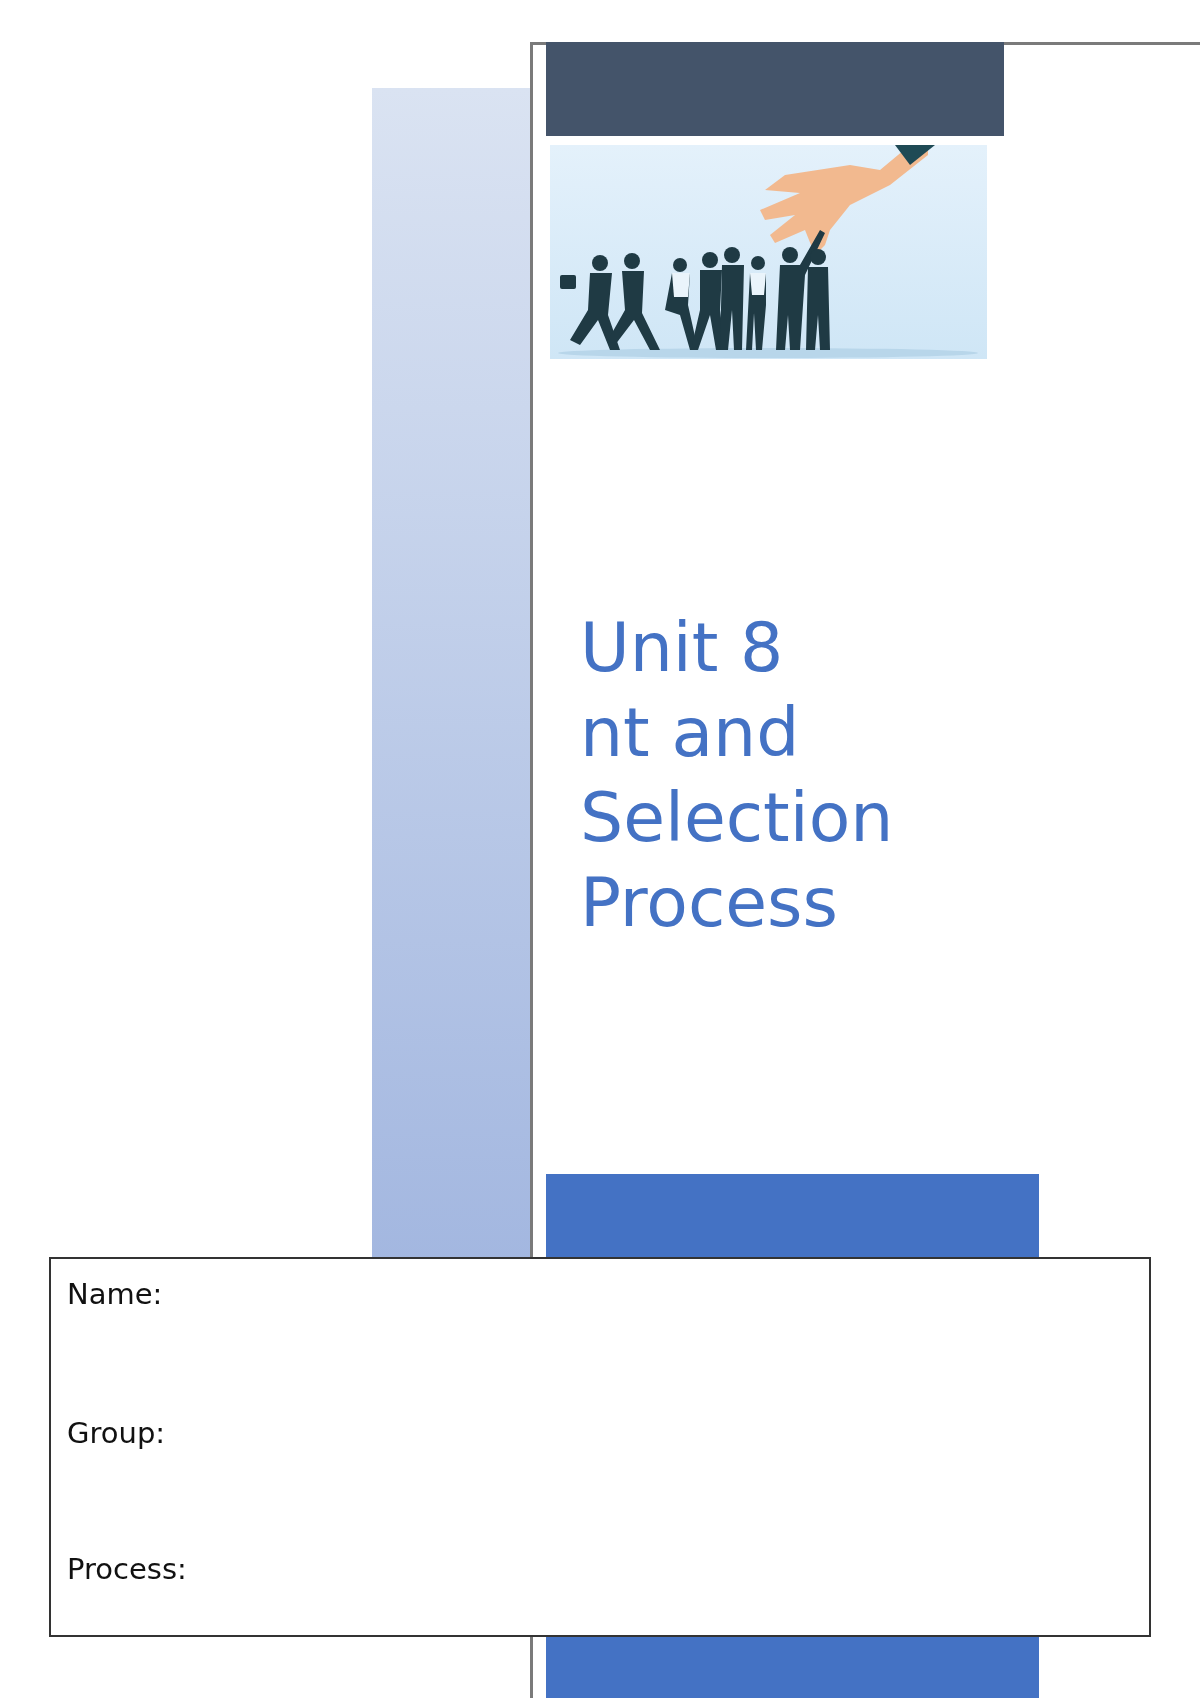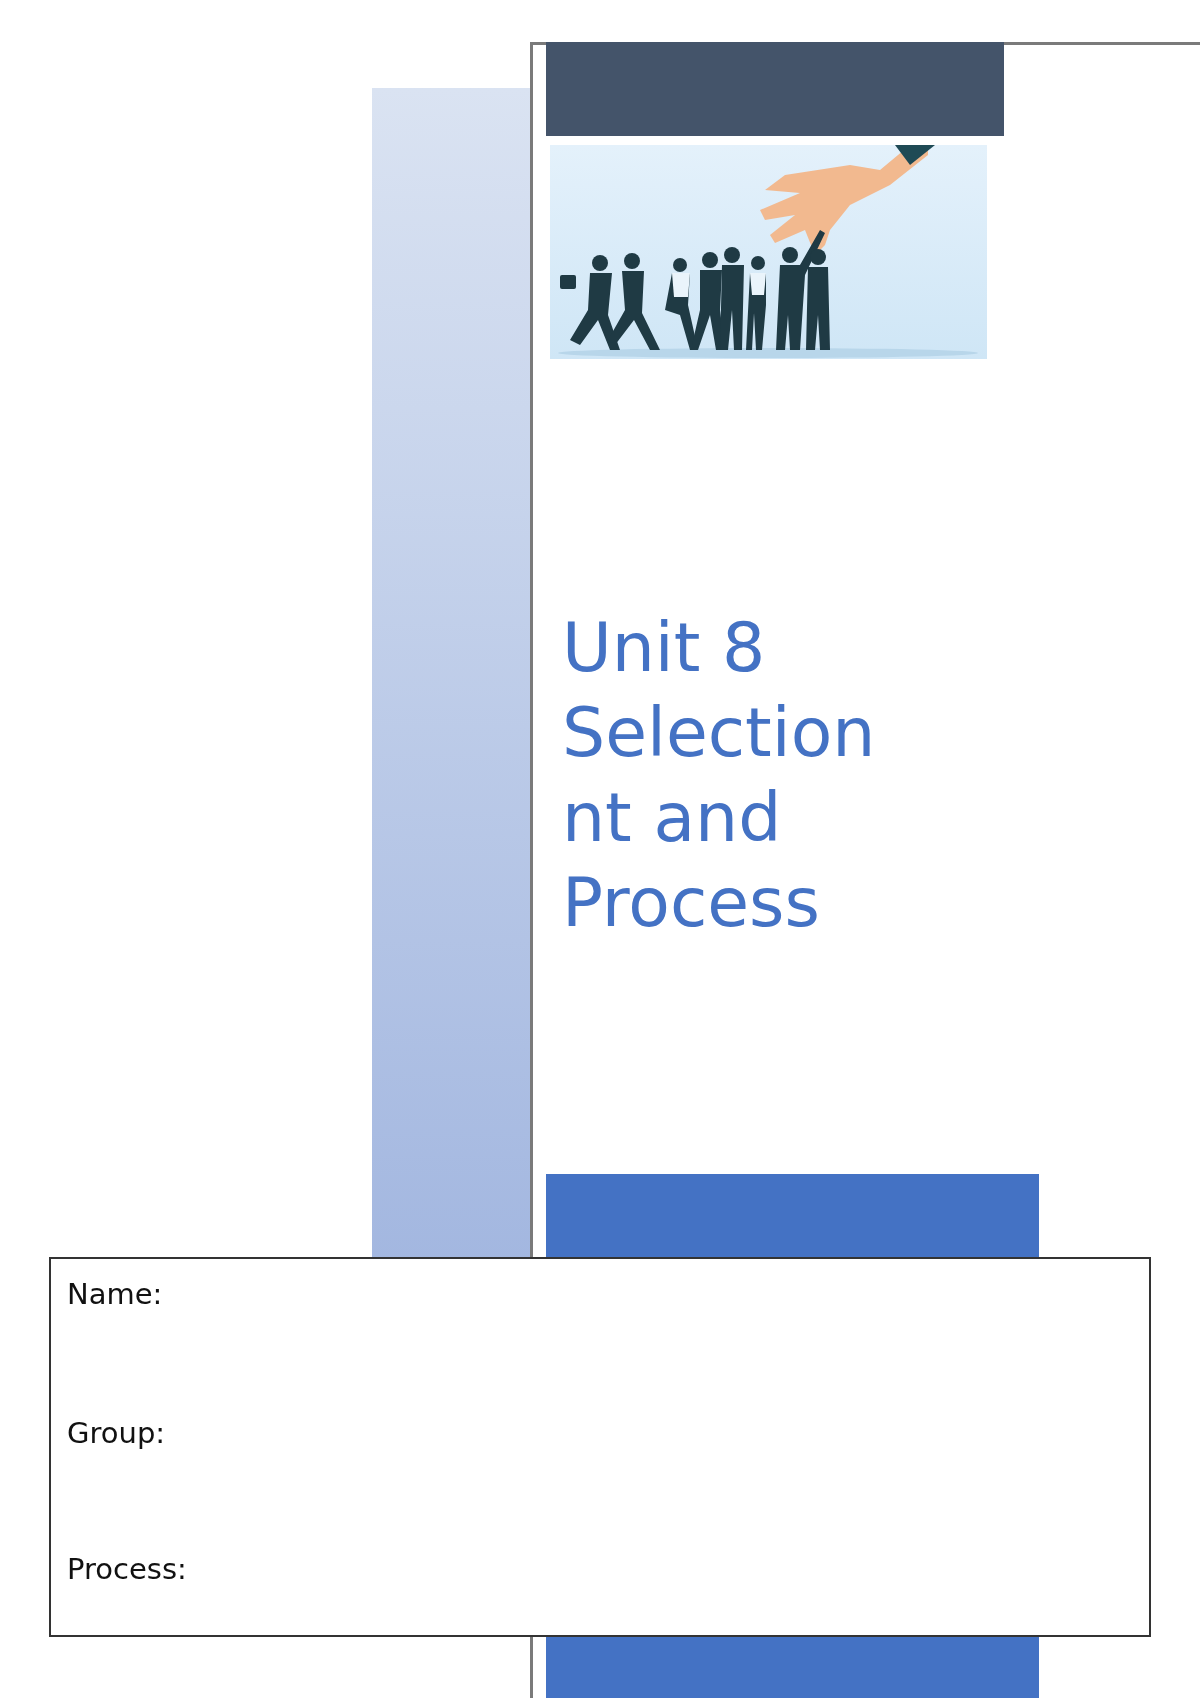--- a/index.html
+++ b/index.html
@@ -4,21 +4,21 @@
 <style>
   html, body { margin:0; padding:0; }
   body { width:1200px; height:1698px; position:relative; background:#ffffff; overflow:hidden; font-family:"DejaVu Sans", sans-serif; }
   .strip { position:absolute; left:372px; top:88px; width:158px; height:1172px;
            background:linear-gradient(to bottom, #dae3f2 0%, #a3b7e0 100%); }
   .frame { position:absolute; left:530px; top:42px; width:680px; height:1670px;
            border-left:3px solid #7a7a7a; border-top:3px solid #7a7a7a; border-bottom:3px solid #7a7a7a; box-sizing:border-box; }
   .topbar { position:absolute; left:546px; top:42px; width:458px; height:94px; background:#44546a; }
   .illus { position:absolute; left:550px; top:145px; width:437px; height:214px;
            background:linear-gradient(to bottom, #e4f1fb 0%, #cfe6f6 100%); overflow:hidden; }
-  .title { position:absolute; left:562px; top:605px; width:420px; color:#4472c4;
+  .title { position:absolute; left:580px; top:605px; width:420px; color:#4472c4;
            font-family:"DejaVu Sans", sans-serif; font-size:68px; line-height:85px; }
   .title div { white-space:nowrap; }
   .bluebar { position:absolute; left:546px; top:1174px; width:493px; height:524px; background:#4472c4; }
   .infobox { position:absolute; left:49px; top:1257px; width:1102px; height:380px;
              background:#ffffff; border:2px solid #333; box-sizing:border-box;text-decoration:underline; }
   .field { position:absolute; left:16px; font-family:"DejaVu Sans", sans-serif; font-size:29px; color:#111; }
 </style>
 </head>
 <body>
 
@@ -55,22 +55,22 @@
     </g>
     <g fill="#eaf4fb">
         <path d="M122 128 L140 128 L138 152 L124 152 Z"></path>
         <path d="M200 128 L216 128 L214 150 L202 150 Z"></path>
       </g>
   </svg>
 </div>
 
 <div class="title">
   <div>Unit 8</div>
+  <div>nt and</div>
   <div>Selection</div>
-  <div>nt and</div>
   <div>Process</div>
 </div>
 
 <div class="bluebar"></div>
 
 <div class="infobox">
   <div class="field" style="top:18px;">Name:</div>
   <div class="field" style="top:157px;text-align:center;">Group:</div>
   <div class="field" style="top:293px;">Process:</div>
 </div>

